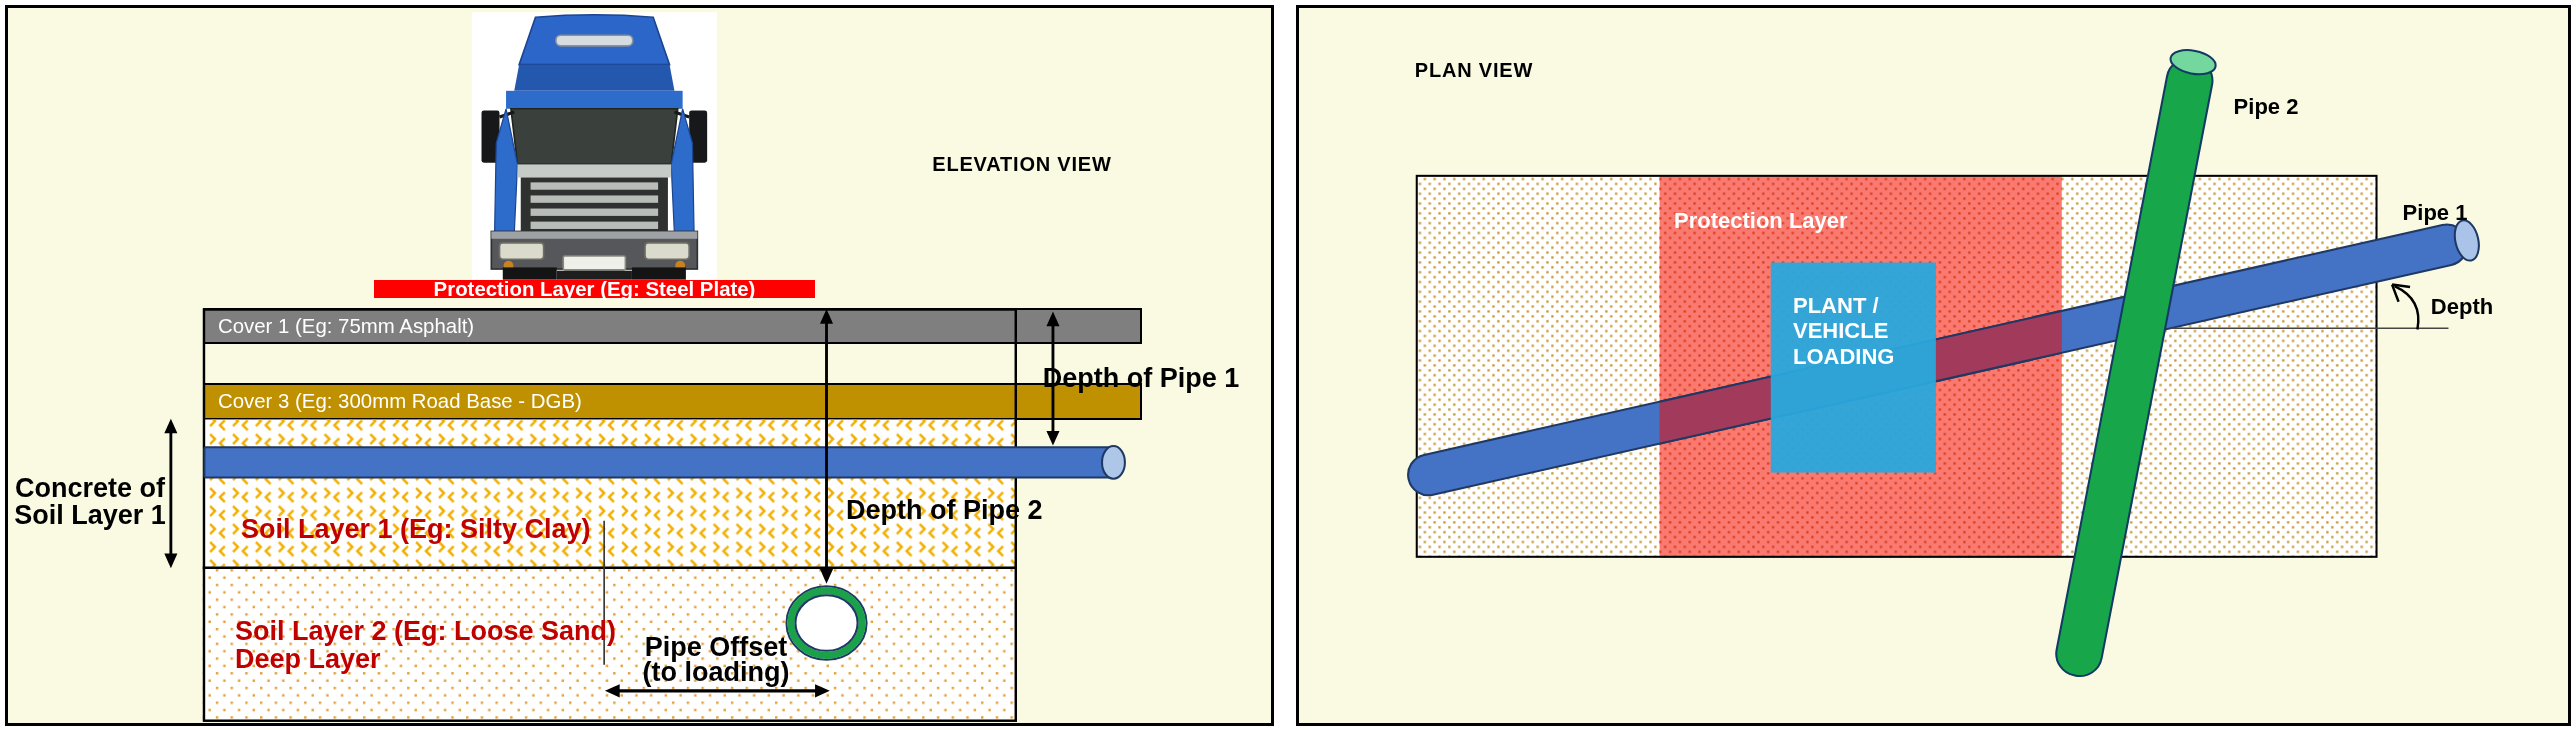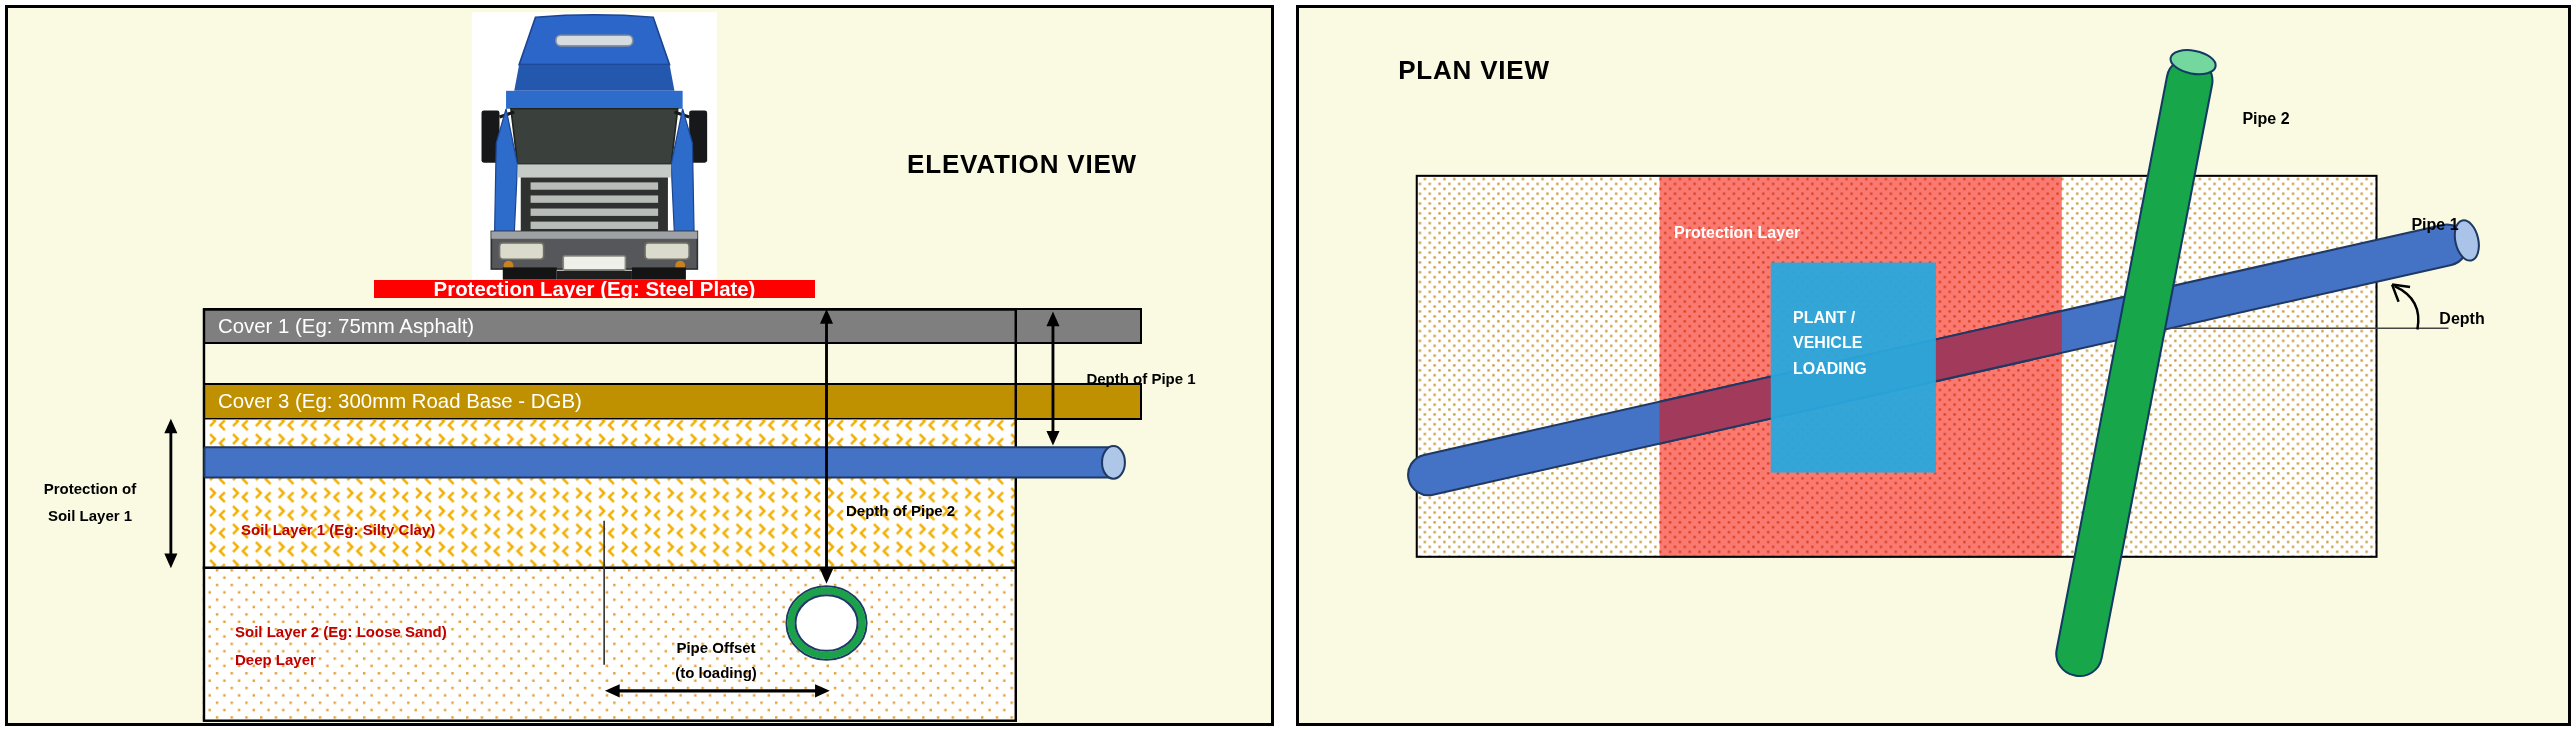--- a/index.html
+++ b/index.html
@@ -5,23 +5,23 @@
   html,body{margin:0;padding:0;background:#FFFFFF;}
   #stage{position:relative;width:2576px;height:731px;background:#FFFFFF;overflow:hidden;
          font-family:"Liberation Sans", sans-serif;}
   .panel{position:absolute;top:4.9px;height:721px;background:#FAFAE3;border:3.3px solid #000;box-sizing:border-box;}
   #panel-elevation{left:4.9px;width:1269px;}
   #panel-plan{left:1296px;width:1275px;}
   #diagram-svg{position:absolute;left:0;top:0;width:2576px;height:731px;}
   .lbl{position:absolute;font-weight:bold;white-space:nowrap;color:#000;}
   .ctr{transform:translate(-50%,-50%);}
   .vctr{transform:translateY(-50%);}
-  .t30{font-size:26px;letter-spacing:0.8px;}
-  .t27{font-size:16px;margin-top:12px;}
-  .t26{font-size:15px;}
+  .t30{font-size:20px;letter-spacing:0.8px;}
+  .t27{font-size:22px;}
+  .t26{font-size:27px;}
   .t25{font-size:20.4px;}
   .white{color:#FFFFFF;}
   .redtxt{color:#C00000;}
   .banner{position:absolute;left:374px;top:280px;width:441px;height:18px;background:#FF0000;
           display:flex;align-items:center;justify-content:center;}
   .cover{position:absolute;left:203px;width:939px;border:2.5px solid #000;box-sizing:border-box;
          padding-left:13px;display:flex;align-items:center;}
   #cover-1{top:308px;height:36px;background:#7F7F7F;}
   #cover-2{top:344px;height:38px;background:#0070C0;}
   #cover-3{top:383px;height:37px;background:#BF9000;}
@@ -176,21 +176,21 @@
     <g stroke="#000" stroke-width="3" fill="none">
       <path d="M2957,403 Q2964,366 2929,350"></path>
       <line x1="2926" y1="348" x2="2948" y2="351"></line>
       <line x1="2926" y1="348" x2="2934" y2="369"></line>
     </g>
   </svg>
 
   <div class="lbl t30 ctr" style="left:1022px;top:164px;">ELEVATION VIEW</div>
   <div class="lbl t30 ctr" style="left:1474px;top:70px;">PLAN VIEW</div>
 
-  <div class="lbl t26 ctr" style="left:90px;top:488px;">Protection of</div>
+  <div class="lbl t26 ctr" style="left:90px;top:488px;">Concrete of</div>
   <div class="lbl t26 ctr" style="left:90px;top:515px;">Soil Layer 1</div>
 
   <div class="lbl t26 redtxt vctr" style="left:241px;top:529px;">Soil Layer 1 (Eg: Silty Clay)</div>
   <div class="lbl t26 redtxt vctr" style="left:235px;top:631px;">Soil Layer 2 (Eg: Loose Sand)</div>
   <div class="lbl t26 redtxt vctr" style="left:235px;top:659px;">Deep Layer</div>
 
   <div class="lbl t26 ctr" style="left:1141px;top:378px;">Depth of Pipe 1</div>
   <div class="lbl t26 vctr" style="left:846px;top:510px;">Depth of Pipe 2</div>
 
   <div class="lbl t26 ctr" style="left:716px;top:647px;">Pipe Offset</div>

